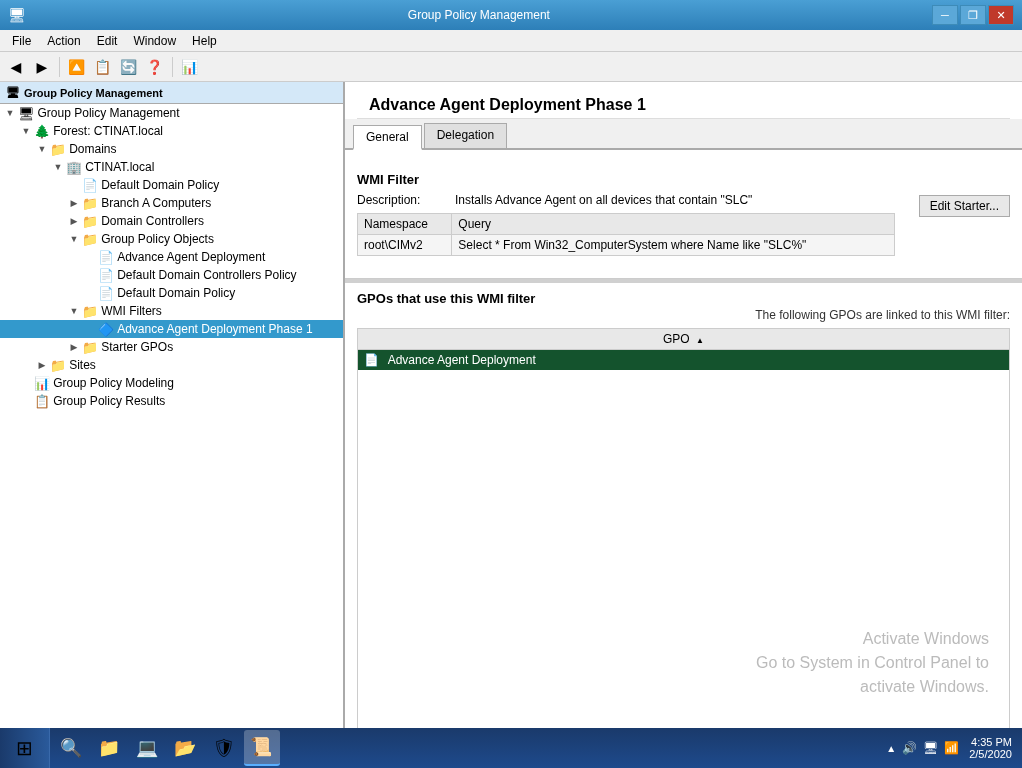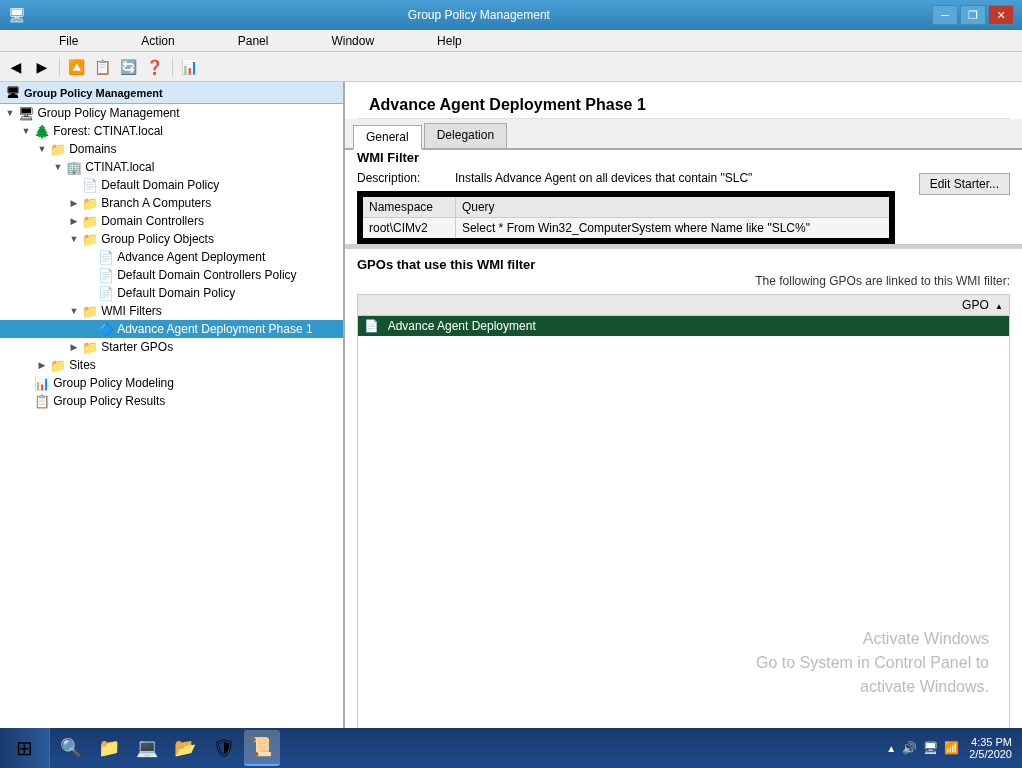--- a/index.html
+++ b/index.html
@@ -36,21 +36,20 @@
       height: 22px;
       display: flex;
       align-items: center;
       border-bottom: 1px solid #ccc;
       padding: 0 4px;
     }
     .menu-item {
       padding: 2px 8px;
       font-size: 12px;
       cursor: pointer;
-      margin-left: 47px;
     }
 
     
     .toolbar {
       background: #f0f0f0;
       height: 30px;
       display: flex;
       align-items: center;
       padding: 0 4px;
       gap: 2px;
@@ -170,21 +169,21 @@
       padding: 3px 10px;
       background: #e8e8e8;
       border: 1px solid #aaa;
       font-size: 12px;
       cursor: pointer;
       white-space: nowrap;
     }
 
     
     .queries-label { font-size: 12px; margin-bottom: 3px; }
-    .queries-table { width: 100%; border-collapse: collapse; border: 6px solid #000000; }
+    .queries-table { width: 100%; border-collapse: collapse; border: 1px solid #000000; }
     .queries-table th {
       background: #e8e8e8;
       border: 1px solid #ccc;
       padding: 3px 6px;
       text-align: left;
       font-size: 12px;
       font-weight: normal;
     }
     .queries-table td {
       border: 1px solid #ccc;
@@ -200,21 +199,21 @@
       border: 1px solid #ccc;
       overflow-y: auto;
       position: relative;
       min-height: 200px;
     }
     .gpo-table { width: 100%; border-collapse: collapse; }
     .gpo-table th {
       background: #e8e8e8;
       border-bottom: 1px solid #ccc;
       padding: 3px 6px;
-      text-align: right;
+      text-align: center;
       font-size: 12px;
       font-weight: normal;
       position: sticky;
       top: 0;
     }
     .gpo-table td {
       padding: 3px 6px;
       font-size: 12px;
     }
     .gpo-row-selected { background: #14532d; color: white; }
@@ -325,21 +324,21 @@
   <div class="title-bar-controls">
     <div class="title-bar-btn">─</div>
     <div class="title-bar-btn">❐</div>
     <div class="title-bar-btn close">✕</div>
   </div>
 </div>
 
 <div class="menu-bar">
   <span class="menu-item">File</span>
   <span class="menu-item">Action</span>
-  <span class="menu-item">Panel</span>
+  <span class="menu-item">Edit</span>
   <span class="menu-item">Window</span>
   <span class="menu-item">Help</span>
 </div>
 
 <div class="toolbar">
   <button class="toolbar-btn">◀</button>
   <button class="toolbar-btn">▶</button>
   <div class="toolbar-sep"></div>
   <button class="toolbar-btn">🔼</button>
   <button class="toolbar-btn">📋</button>
@@ -465,21 +464,21 @@
 
     <div class="section-header">
       <div class="content-header">Advance Agent Deployment Phase 1</div>
     </div>
 
     <div class="tab-bar">
       <div class="tab active">General</div>
       <div class="tab">Delegation</div>
     </div>
 
-    <div class="top-section" style="padding: 0 12px;">
+    <div class="top-section" style="padding: 22px 12px;">
       <div class="section-title">WMI Filter</div>
 
       <div style="display:flex; justify-content: space-between; align-items: flex-start; margin-top: 6px; gap: 12px;">
         <div style="flex:1;">
           <div class="wmi-row">
             <span class="wmi-label">Description:</span>
             <span class="wmi-value">Installs Advance Agent on all devices that contain "SLC"</span>
           </div>
           <table class="queries-table">
             <thead>

